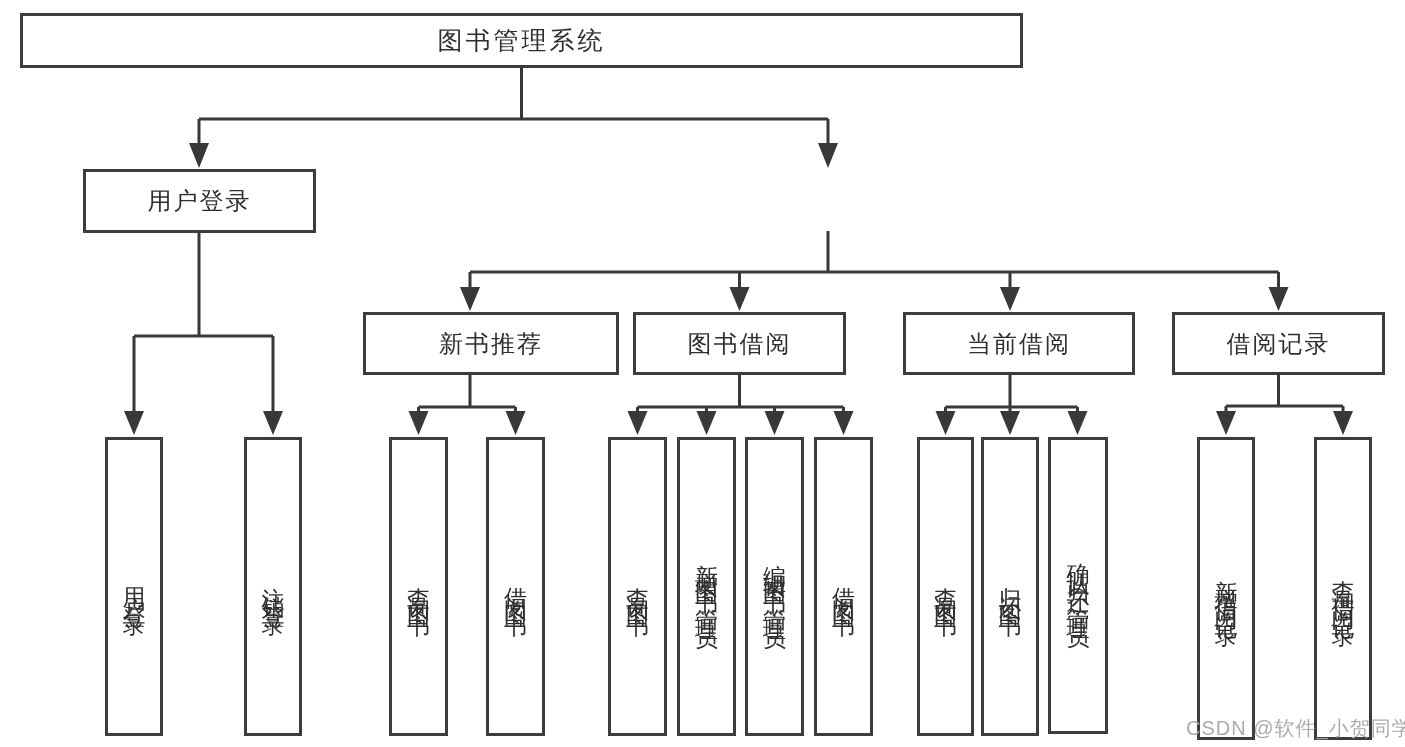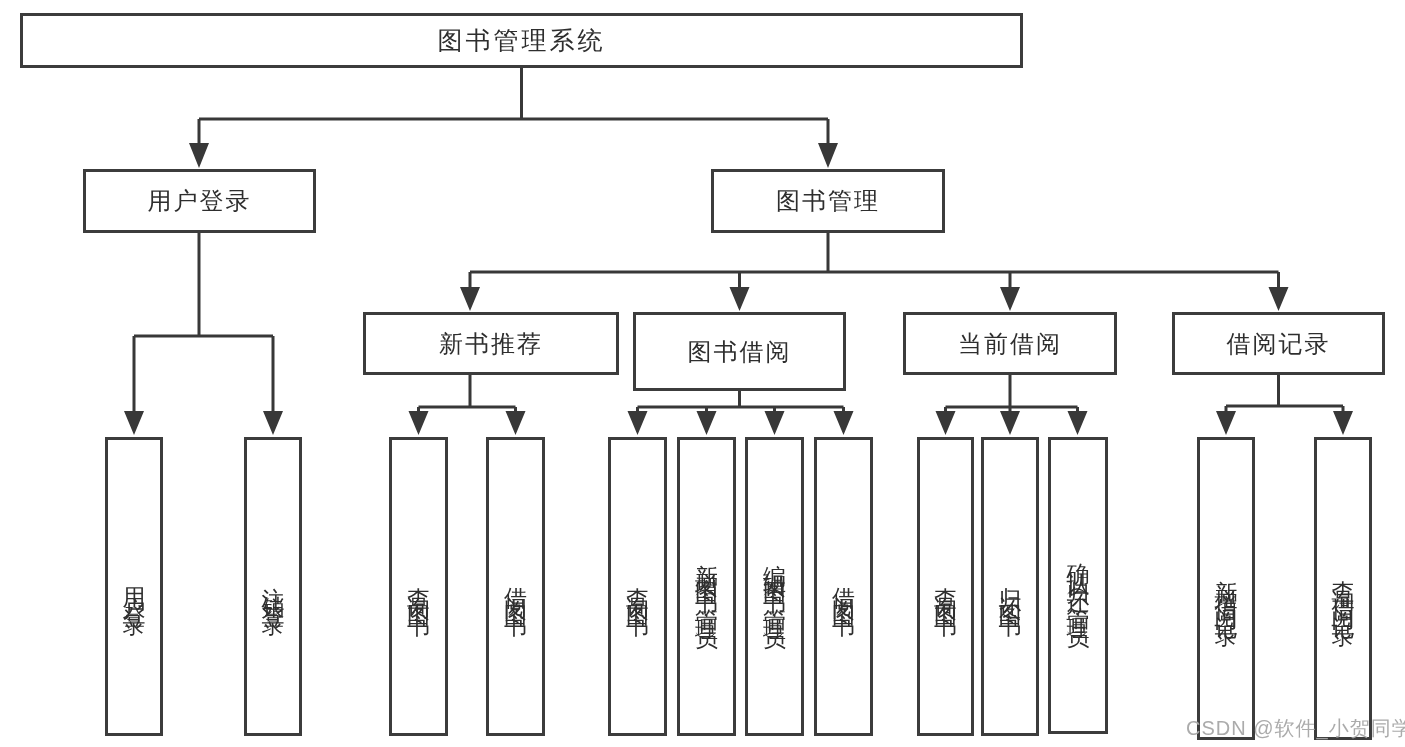--- a/index.html
+++ b/index.html
@@ -103,31 +103,28 @@
       M1333 411 H1353 L1343 435 Z"></path>
   </svg>
 
   <div class="box" style="left:20px; top:13px; width:1003px; height:55px;">
     <span class="h-label root-label">图书管理系统</span>
   </div>
 
   <div class="box" style="left:83px; top:169px; width:233px; height:64px;">
     <span class="h-label">用户登录</span>
   </div>
-  <div class="box" style="left:711px; top:169px; width:234px; height:64px;">
-    <span class="h-label">图书管理</span>
-  </div>
 
   <div class="box" style="left:363px; top:312px; width:256px; height:63px;">
     <span class="h-label">新书推荐</span>
   </div>
-  <div class="box" style="left:633px; top:312px; width:213px; height:79px;">
+  <div class="box" style="left:633px; top:312px; width:213px; height:63px;">
     <span class="h-label">图书借阅</span>
   </div>
-  <div class="box" style="left:903px; top:312px; width:214px; height:63px;">
+  <div class="box" style="left:903px; top:312px; width:232px; height:63px;">
     <span class="h-label">当前借阅</span>
   </div>
   <div class="box" style="left:1172px; top:312px; width:213px; height:63px;">
     <span class="h-label">借阅记录</span>
   </div>
 
   <div class="box v-box" style="left:105px; top:437px; width:58px; height:299px;">
     <span class="v-label">用户登录</span>
   </div>
   <div class="box v-box" style="left:244px; top:437px; width:58px; height:299px;">

